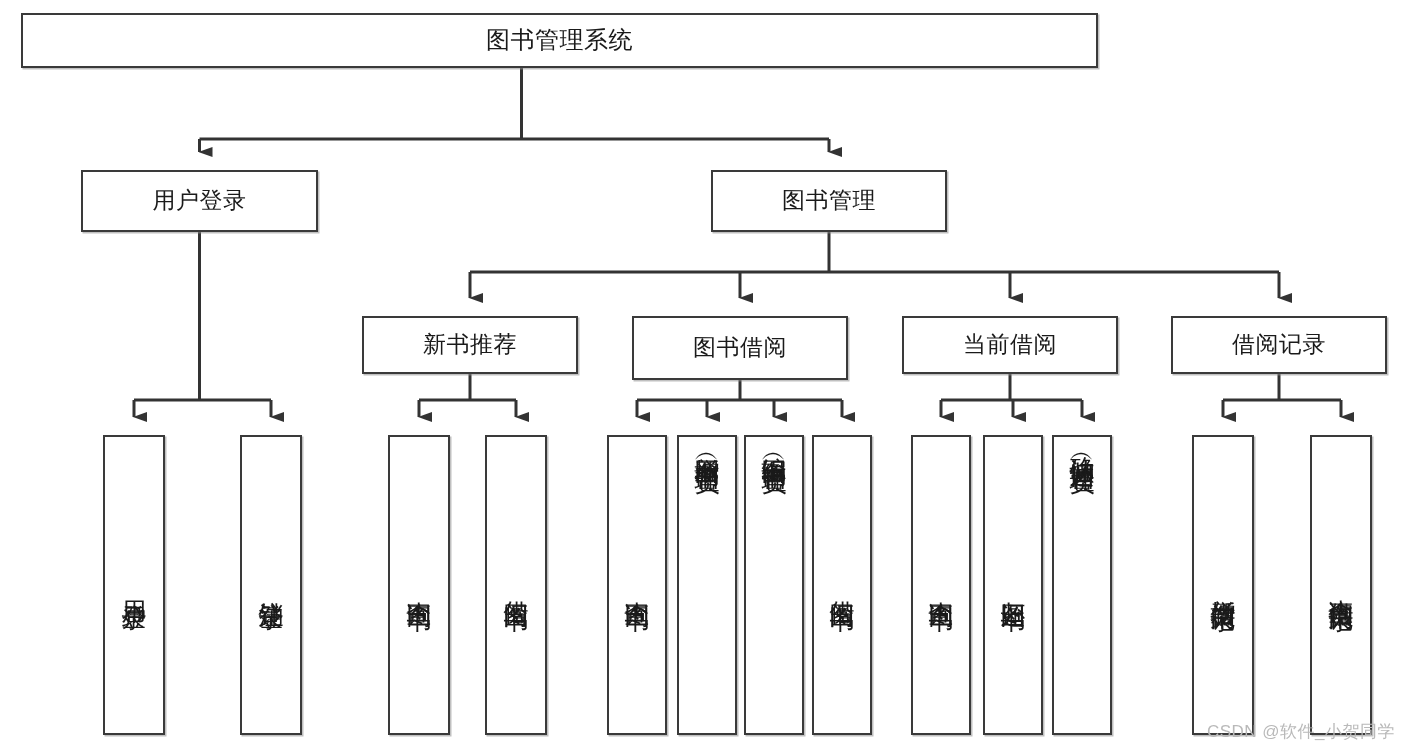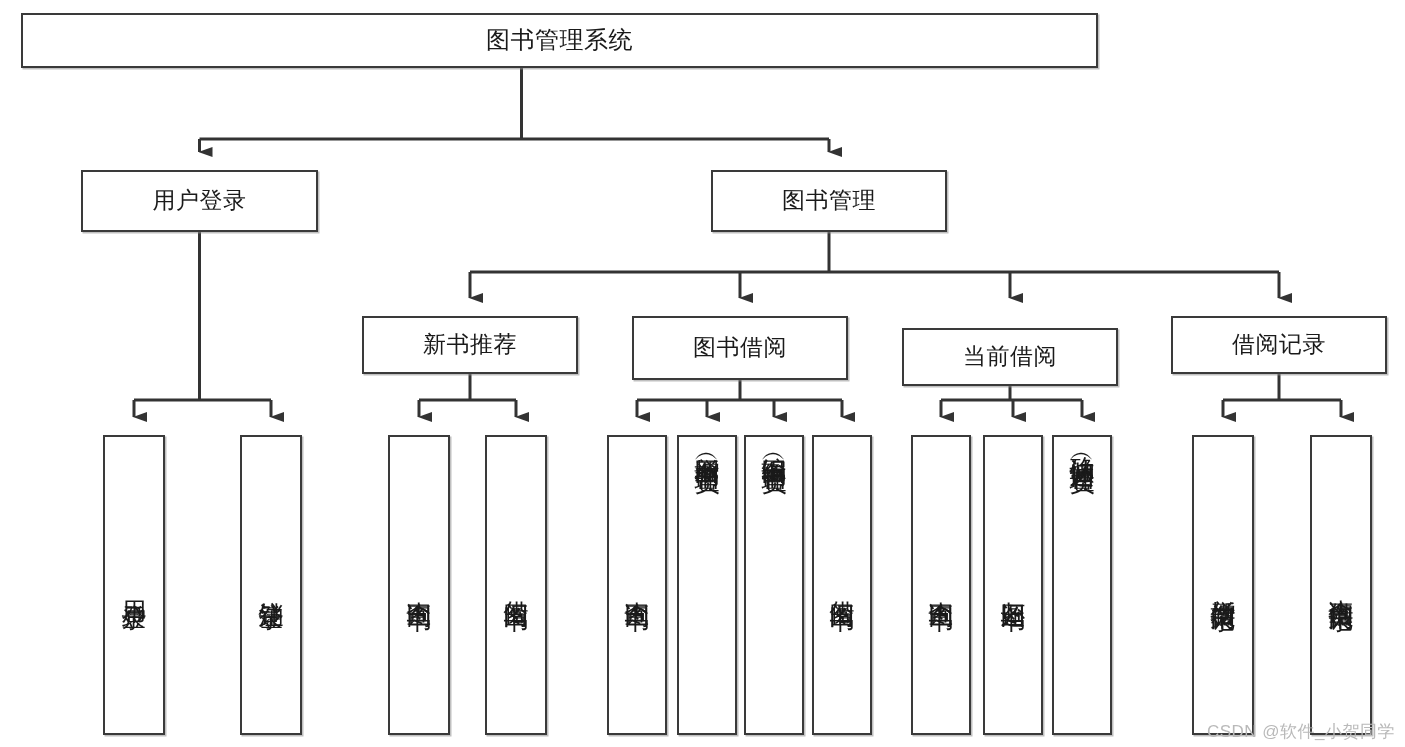--- a/index.html
+++ b/index.html
@@ -148,21 +148,21 @@
   <div class="node h" style="left:362px; top:316px; width:216px; height:58px;">
     <span class="lbl">新书推荐</span>
   </div>
 
   <div class="node h" style="left:711px; top:170px; width:236px; height:62px;">
     <span class="lbl">图书管理</span>
   </div>
   <div class="node h" style="left:632px; top:316px; width:216px; height:64px;">
     <span class="lbl">图书借阅</span>
   </div>
-  <div class="node h" style="left:902px; top:328px; width:216px; height:58px;">
+  <div class="node h" style="left:902px; top:316px; width:216px; height:58px;">
     <span class="lbl">当前借阅</span>
   </div>
   <div class="node h" style="left:1171px; top:316px; width:216px; height:58px;">
     <span class="lbl">借阅记录</span>
   </div>
 
   <div class="node v mid" style="left:103px; top:435px; width:62px; height:300px;">
     <span class="lbl">用户登录</span>
   </div>
   <div class="node v mid" style="left:240px; top:435px; width:62px; height:300px;">

